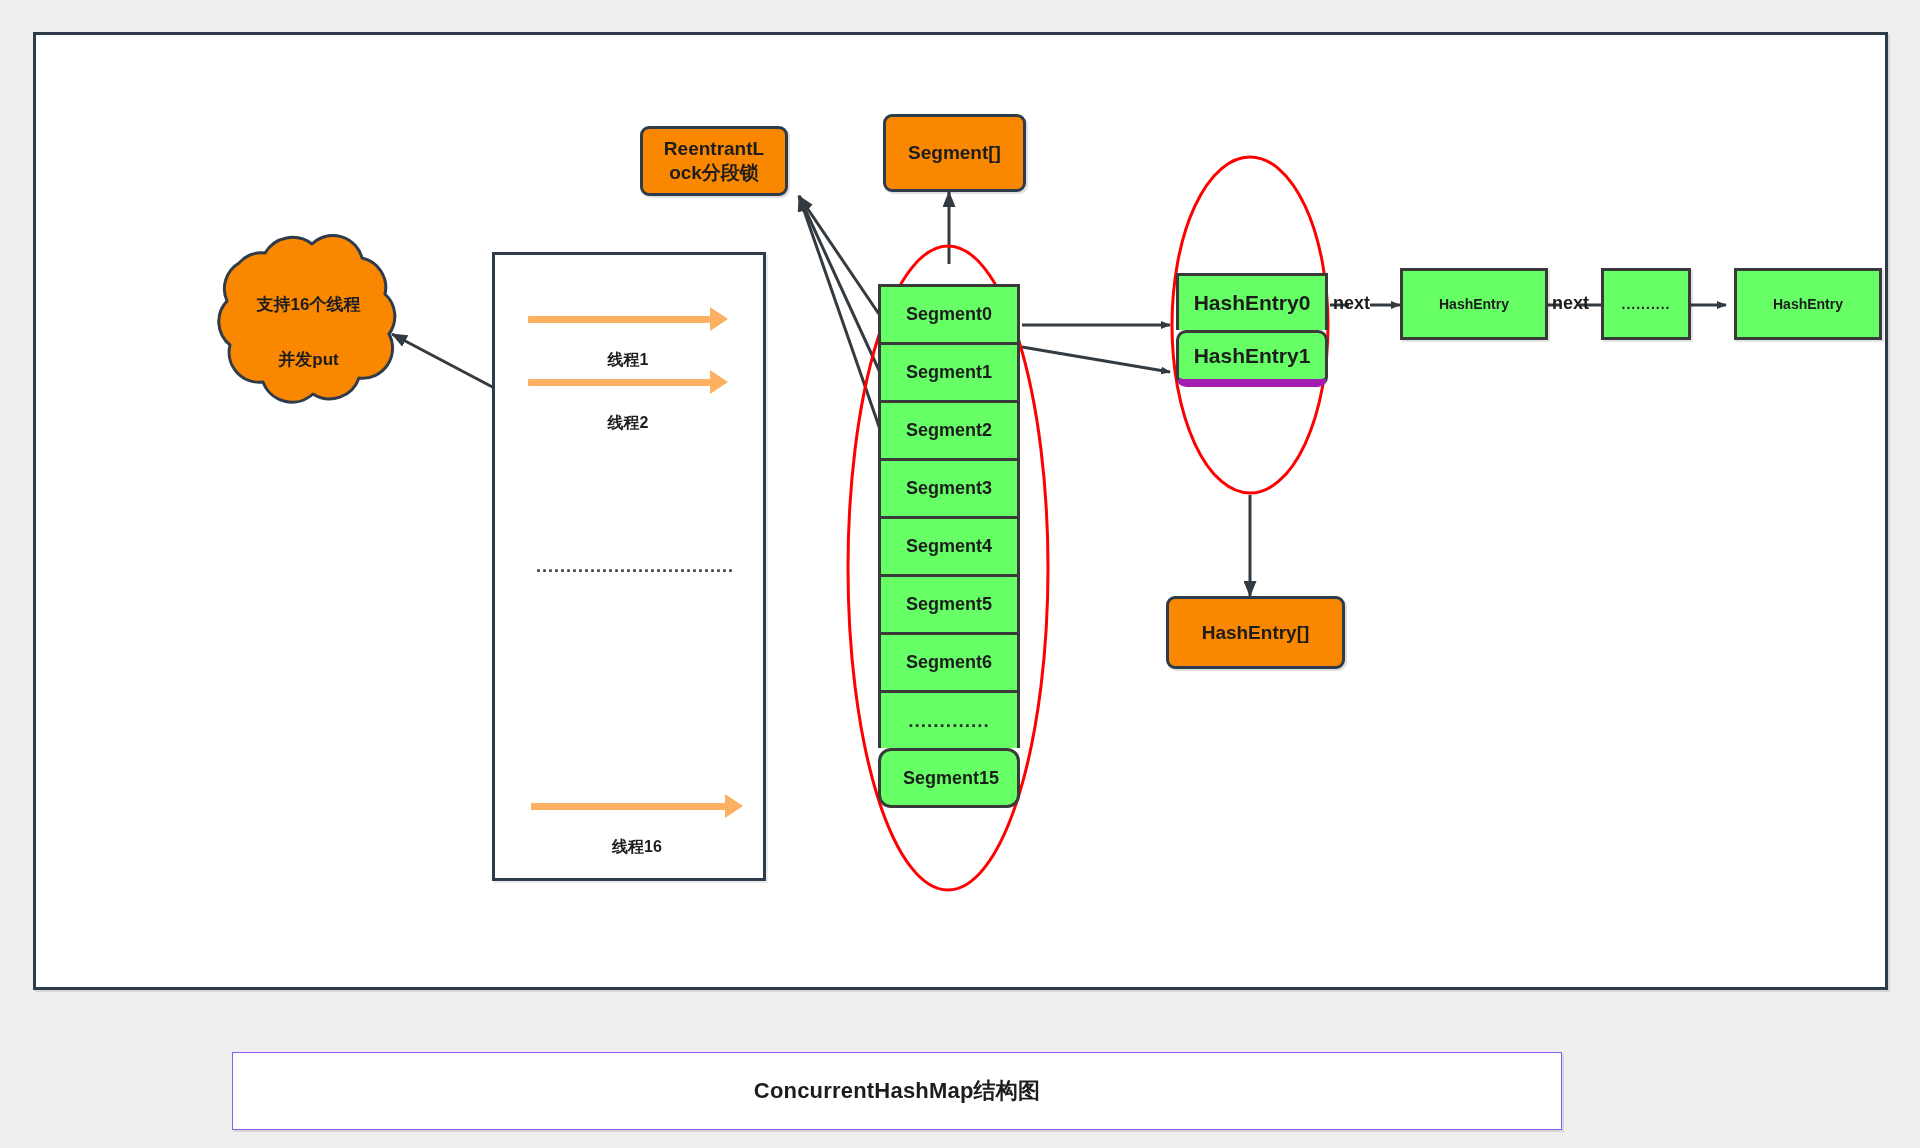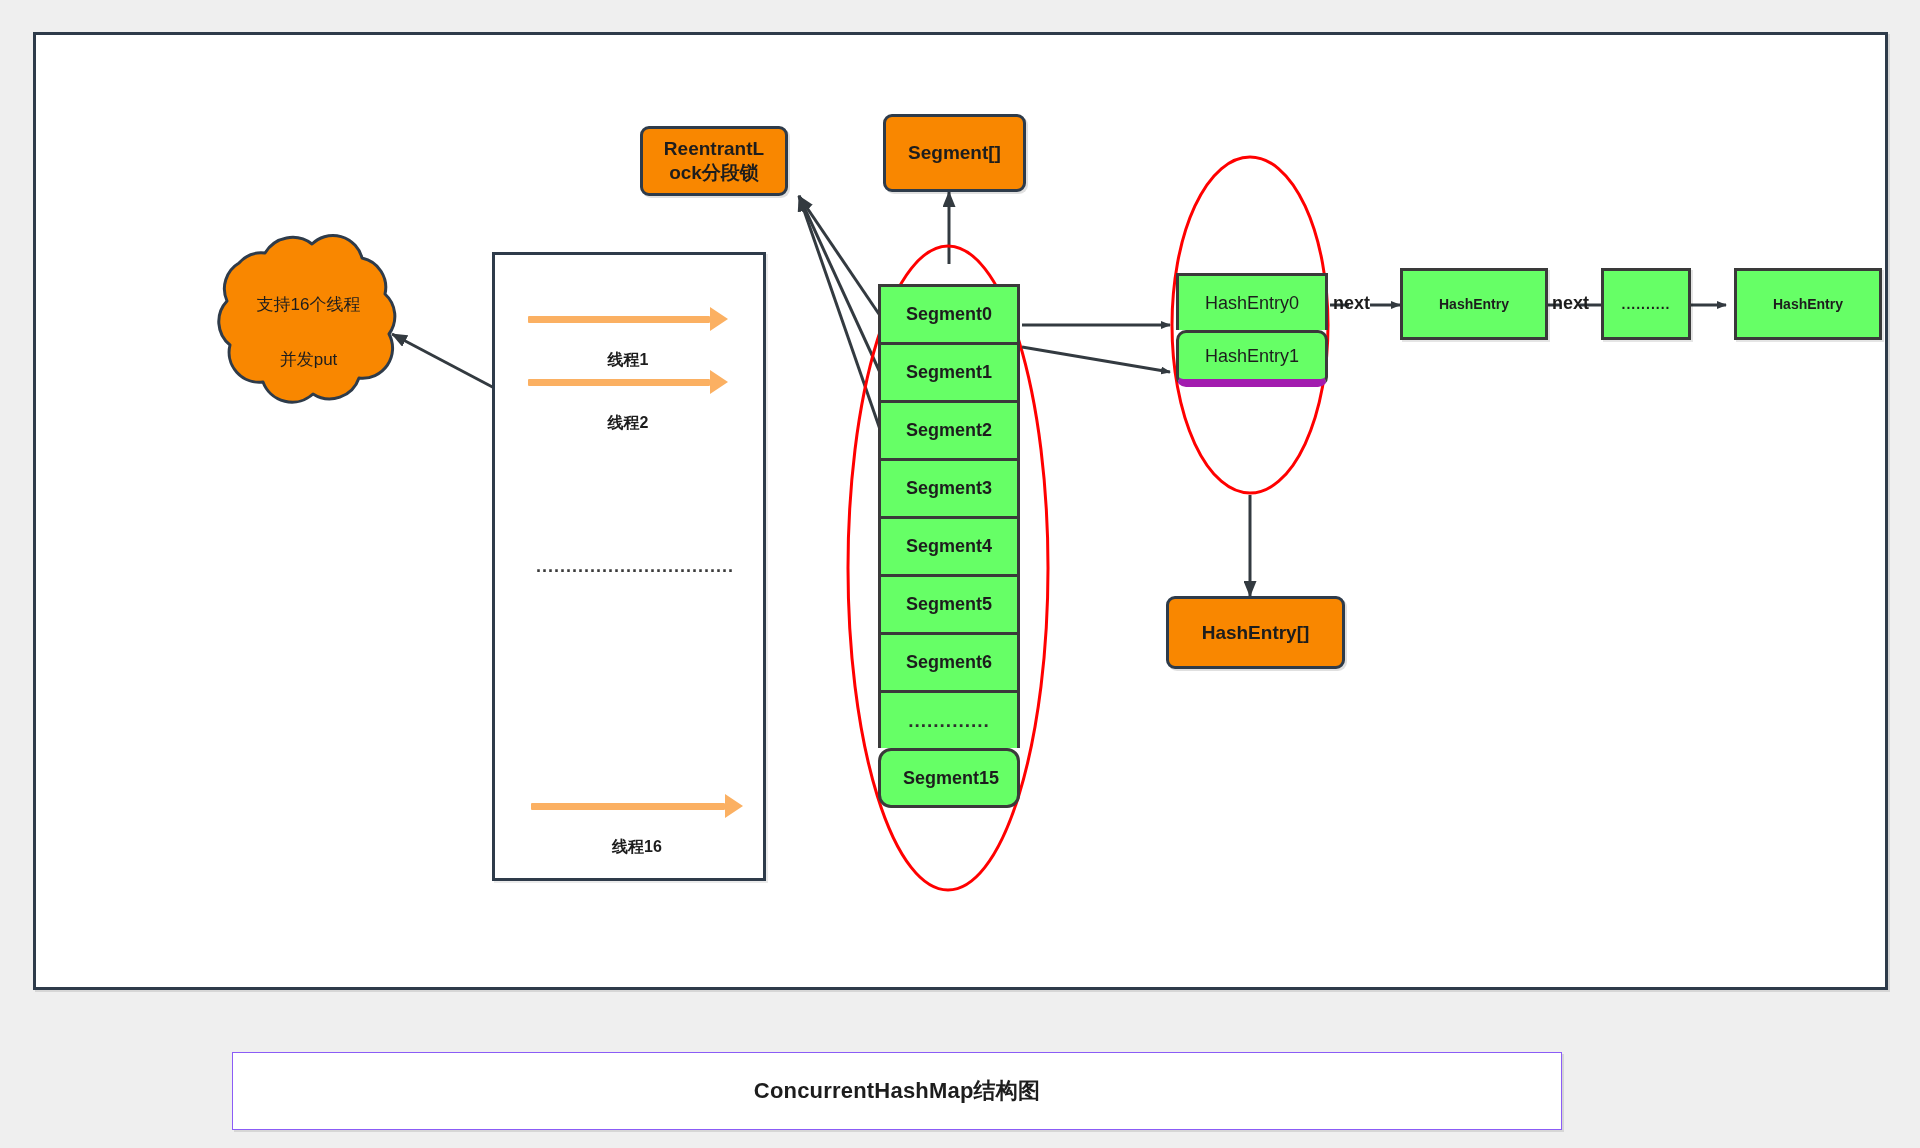--- a/index.html
+++ b/index.html
@@ -33,21 +33,21 @@
   }
 
   
   svg.overlay{position:absolute;left:0;top:0;width:1920px;height:1148px;pointer-events:none;}
 
   
   .cloud-wrap{position:absolute;left:226px;top:240px;width:165px;height:185px;}
   .cloud-label{
     position:absolute;left:0;top:0;width:165px;height:185px;
     display:flex;flex-direction:column;align-items:center;justify-content:center;
-    font-size:17px;font-weight:normal;color:#1d1d1d;line-height:1.45;
+    font-size:17px;font-weight:bold;color:#1d1d1d;line-height:1.45;
     text-align:center;pointer-events:none;gap:30px;
   }
 
   
   .thread-box{
     position:absolute;left:492px;top:252px;width:274px;height:629px;
     background:#ffffff;border:3px solid #2e3b4a;box-sizing:border-box;
     box-shadow:2px 2px 0 rgba(0,0,0,.08);
   }
   .thread-arrow{position:absolute;height:24px;display:flex;align-items:center;}
@@ -93,21 +93,21 @@
   }
   .seg-cell:last-child{border-bottom:3px solid #3a3a3a;border-radius:13px;}
   .seg-cell.dots{font-size:19px;letter-spacing:1px;color:#2d2d2d;}
 
   
   .he-pair{position:absolute;left:1176px;top:273px;width:152px;}
   .he-cell{
     position:relative;width:152px;height:57px;
     background:#66ff66;border:3px solid #3a3a3a;border-bottom:none;box-sizing:border-box;
     display:flex;align-items:center;justify-content:center;
-    font-size:18px;font-weight:normal;color:#1d1d1d;
+    font-size:21px;font-weight:bold;color:#1d1d1d;
   }
   .he-cell:last-child{border-bottom:8px solid #a21caf;border-radius:10px;}
 
   .next-label{
     position:absolute;font-size:18px;font-weight:bold;color:#1d1d1d;
   }
 </style>
 </head>
 <body>
 

